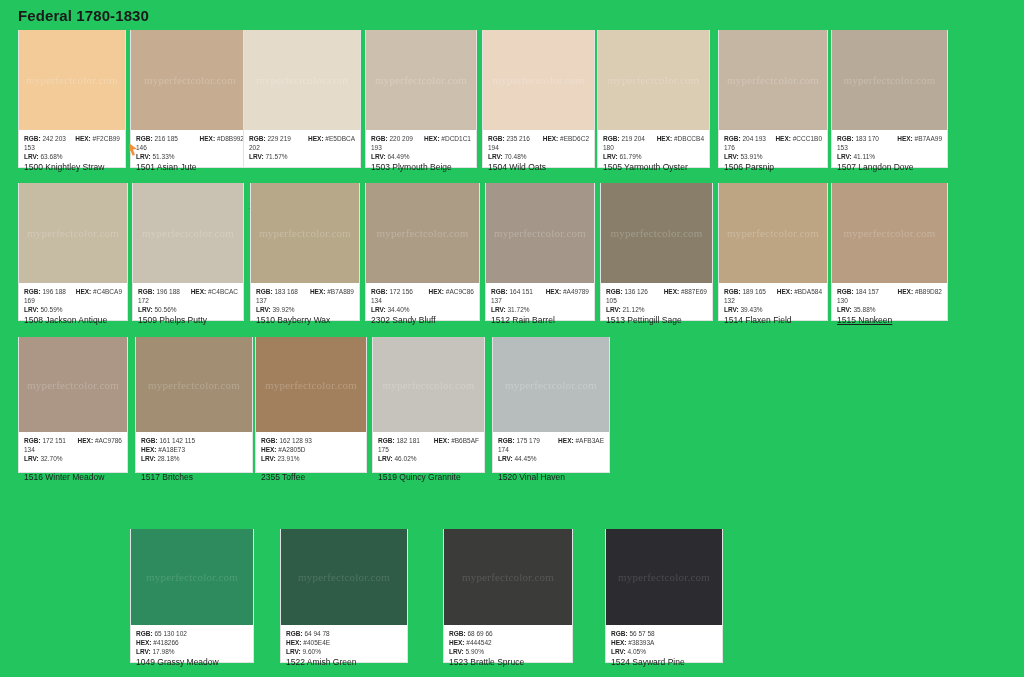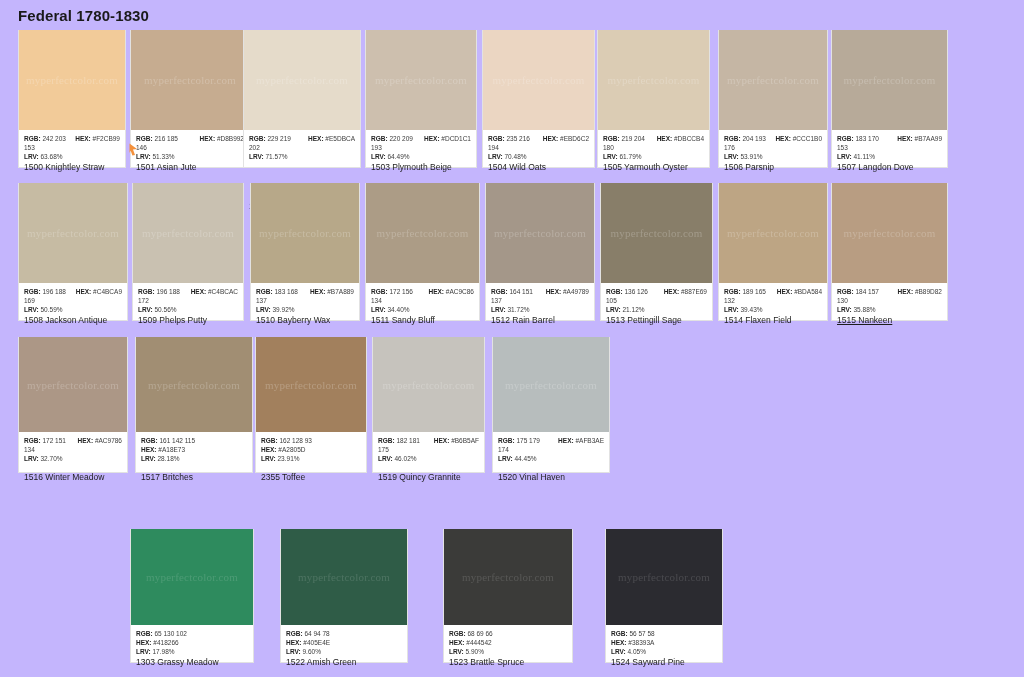--- a/index.html
+++ b/index.html
@@ -4,21 +4,21 @@
 <title>Federal 1780-1830 Color Palette</title>
 <style>
   * { box-sizing: border-box; }
   html, body {
     margin: 0; padding: 0;
     width: 1024px; height: 677px;
     background: #ffffff;
     font-family: "Liberation Sans", sans-serif;
     overflow: hidden;
   }
-  .page { position: relative; width: 1024px; height: 677px; background:#c4b5fd; }
+  .page { position: relative; width: 1024px; height: 677px; background:#22c55e; }
 
   .section-title {
     font-size: 15px;
     font-weight: bold;
     color: #1a1a1a;
     letter-spacing: .1px;
   }
   #title-federal { position:absolute; left:18px; top:7px; }
   #title-shutters { position:absolute; left:52px; top:496px; font-size:15px; }
 
@@ -255,21 +255,21 @@
         </div>
         <div class="meta" style="min-height: 30px;">
           <div class="rowline">
             <span class="left"><span class="lbl">RGB:</span> 172 156</span>
             <span class="right"><span class="lbl">HEX:</span> #AC9C86</span>
           </div>
           <div class="cont">134</div>
           <div class="lrv"><span class="lbl">LRV:</span> 34.40%</div>
         </div>
       </div>
-      <div class="caption" style="left: 371px; top: 315px;">1511 Sandy Bluff</div>
+      <div class="caption" style="left: 371px; top: 315px;">2302 Sandy Bluff</div>
       <div class="card" style="left: 485px; top: 183px; width: 110px;">
         <div class="chip" style="height: 100px; background: rgb(164, 151, 137);">
           <span class="wm">myperfectcolor.com</span>
         </div>
         <div class="meta" style="min-height: 30px;">
           <div class="rowline">
             <span class="left"><span class="lbl">RGB:</span> 164 151</span>
             <span class="right"><span class="lbl">HEX:</span> #A49789</span>
           </div>
           <div class="cont">137</div>
@@ -383,21 +383,21 @@
       <div class="caption" style="left: 498px; top: 472px;">1520 Vinal Haven</div>
       <div class="card" style="left: 130px; top: 529px; width: 124px;">
         <div class="chip dark" style="height: 96px; background: rgb(46, 139, 94);">
           <span class="wm">myperfectcolor.com</span>
         </div>
         <div class="meta stacked" style="min-height: 24px;">
           <div class="rowline"><span class="left"><span class="lbl">RGB:</span> 65 130 102</span><span class="right"><span class="lbl">HEX:</span> #418266</span></div>
           <div class="lrv"><span class="lbl">LRV:</span> 17.98%</div>
         </div>
       </div>
-      <div class="caption" style="left: 136px; top: 657px;">1303 Grassy Meadow</div>
+      <div class="caption" style="left: 136px; top: 657px;">1049 Grassy Meadow</div>
       <div class="card" style="left: 280px; top: 529px; width: 128px;">
         <div class="chip dark" style="height: 96px; background: rgb(47, 92, 71);">
           <span class="wm">myperfectcolor.com</span>
         </div>
         <div class="meta stacked" style="min-height: 24px;">
           <div class="rowline"><span class="left"><span class="lbl">RGB:</span> 64 94 78</span><span class="right"><span class="lbl">HEX:</span> #405E4E</span></div>
           <div class="lrv"><span class="lbl">LRV:</span> 9.60%</div>
         </div>
       </div>
       <div class="caption" style="left: 286px; top: 657px; text-align: right;">1522 Amish Green</div>

